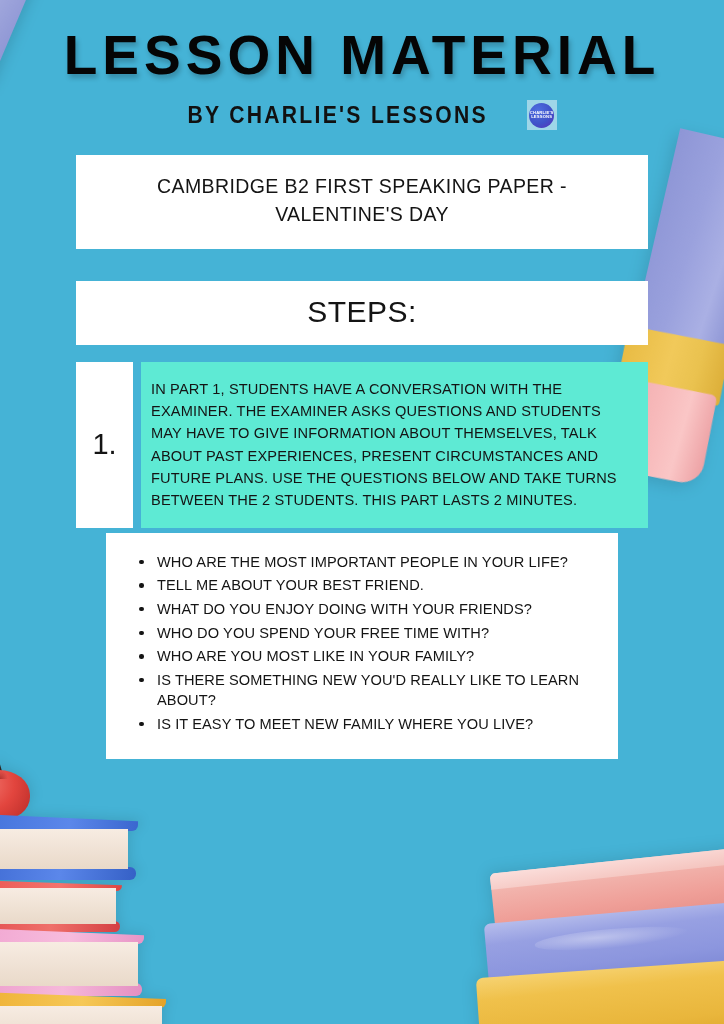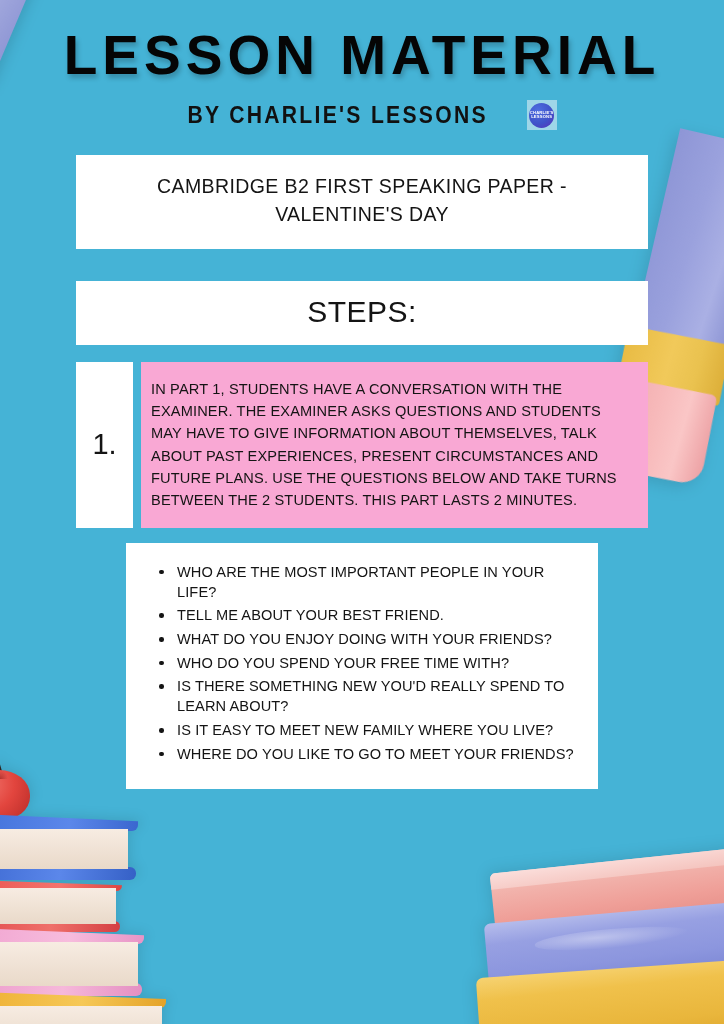--- a/index.html
+++ b/index.html
@@ -207,32 +207,32 @@
   }
   .step-num {
     background:#fff;
     width:57px;
     flex:0 0 57px;
     display:flex; align-items:center; justify-content:center;
     font-size:29px;
     color:#141414;
   }
   .step-text {
-    background:#f9a8d4;
+    background:#5eead4;
     flex:1 1 auto;
     padding:16px 16px 16px 10px;
     font-size:14.6px;
     line-height:1.53;
     letter-spacing:.15px;
     color:#141414;
   }
 
   .card-questions {
-    width:472px;
-    margin:15px auto 0;
+    width:512px;
+    margin:5px auto 0;
     padding:19px 22px 22px 20px;
   }
   .card-questions ul { list-style:none; }
   .card-questions li {
     position:relative;
     padding-left:31px;
     font-size:14.6px;
     line-height:1.38;
     letter-spacing:.1px;
     color:#141414;
@@ -312,19 +312,19 @@
     <div class="step-num">1.</div>
     <div class="step-text">IN PART 1, STUDENTS HAVE A CONVERSATION WITH THE EXAMINER. THE EXAMINER ASKS QUESTIONS AND STUDENTS MAY HAVE TO GIVE INFORMATION ABOUT THEMSELVES, TALK ABOUT PAST EXPERIENCES, PRESENT CIRCUMSTANCES AND FUTURE PLANS. USE THE QUESTIONS BELOW AND TAKE TURNS BETWEEN THE 2 STUDENTS. THIS PART LASTS 2 MINUTES.</div>
   </div>
 
   <div class="card card-questions">
     <ul>
         <li>WHO ARE THE MOST IMPORTANT PEOPLE IN YOUR LIFE?</li>
         <li>TELL ME ABOUT YOUR BEST FRIEND.</li>
         <li>WHAT DO YOU ENJOY DOING WITH YOUR FRIENDS?</li>
         <li>WHO DO YOU SPEND YOUR FREE TIME WITH?</li>
-        <li>IS THERE SOMETHING NEW YOU'D REALLY SPEND TO LEARN ABOUT?</li>
+        <li>WHO ARE YOU MOST LIKE IN YOUR FAMILY?</li>
+        <li>IS THERE SOMETHING NEW YOU'D REALLY LIKE TO LEARN ABOUT?</li>
         <li>IS IT EASY TO MEET NEW FAMILY WHERE YOU LIVE?</li>
-        <li>WHERE DO YOU LIKE TO GO TO MEET YOUR FRIENDS?</li>
       </ul>
   </div>
 
 </div>
 
 </body></html>

